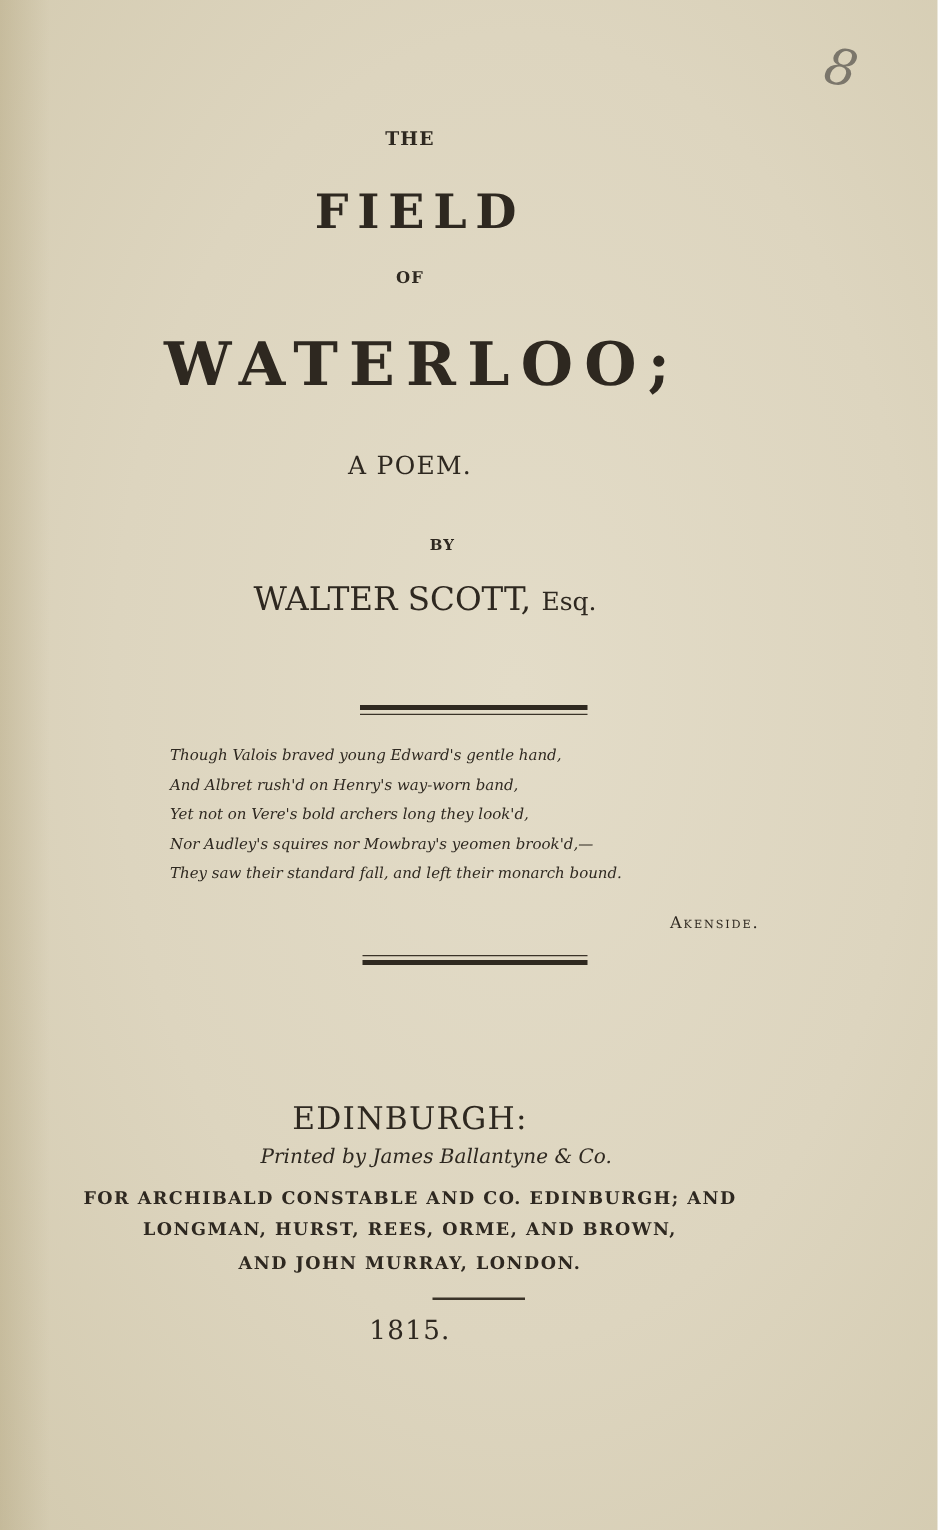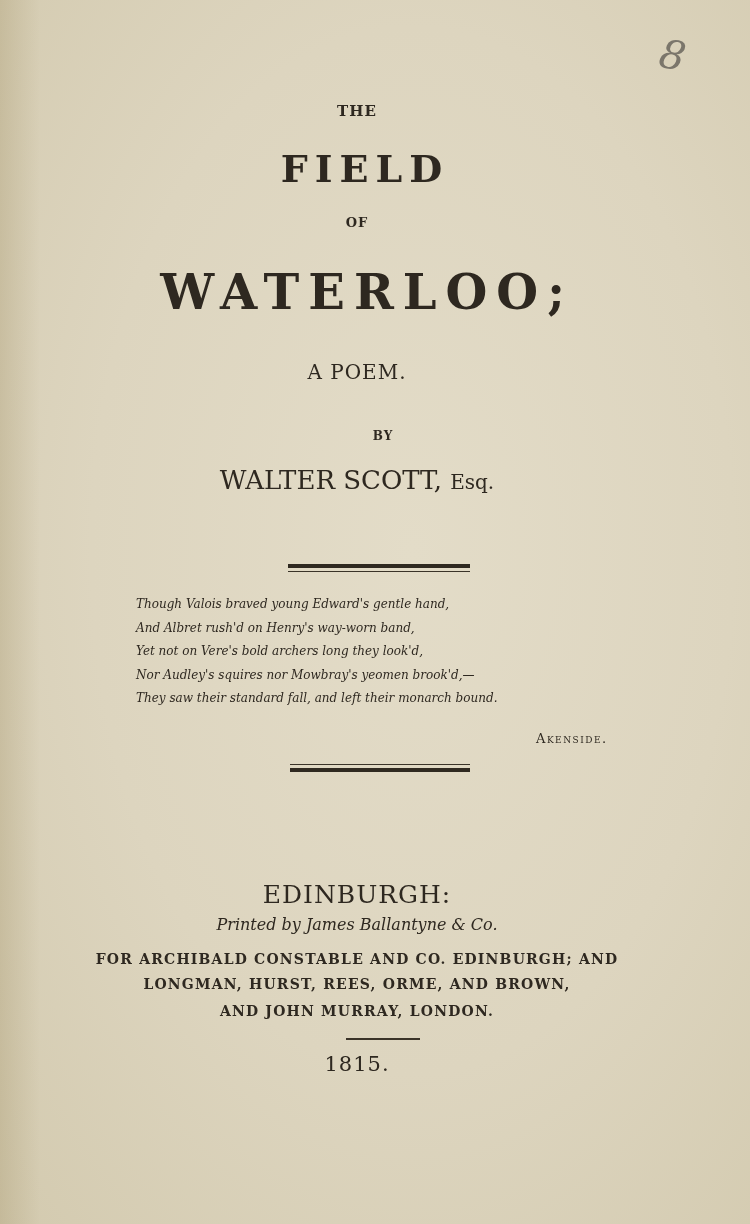--- a/index.html
+++ b/index.html
@@ -4,36 +4,36 @@
 <style>
   html, body { margin:0; padding:0; }
   body {
     width:750px; height:1224px; position:relative; overflow:hidden;
     background: radial-gradient(ellipse at 55% 45%, #e3dcc8 0%, #ddd5bf 55%, #d3caaf 100%);
     color:#2e2820;
     font-family: "DejaVu Serif", serif;
   }
   .edge { position:absolute; left:0; top:0; width:40px; height:1224px;
     background: linear-gradient(to right, rgba(170,155,115,0.35), rgba(0,0,0,0)); }
-  .line { position:absolute; left:0; width:656px; text-align:center; white-space:nowrap;margin-left:29px; }
+  .line { position:absolute; left:0; width:656px; text-align:center; white-space:nowrap; }
   .t-the { top:102px; font-size:15px; font-weight:bold; letter-spacing:1px; }
   .t-field { top:146px; font-size:38px; font-weight:bold; letter-spacing:7px; padding-left:8px; }
   .t-of { top:215px; font-size:13px; font-weight:bold; letter-spacing:1px; }
   .t-waterloo { top:264px; font-size:48px; font-weight:bold; letter-spacing:9px; padding-left:10px; }
   .t-poem { top:360px; font-size:20px; letter-spacing:1px; }
   .t-by { top:429px; font-size:12px; font-weight:bold; letter-spacing:1px;padding-left:26px; }
-  .t-author { top:465px; font-size:26px; letter-spacing:0px; }
+  .t-author { top:465px; font-size:26px; letter-spacing:0px;padding-left:12px; }
   .t-author small { font-size:20px; }
   .rule { position:absolute; height:0; border-top:4px solid #2f2920; }
   .rule2 { position:absolute; height:0; border-top:1.5px solid #3a3328; }
   .verse { position:absolute; left:136px; top:593px; font-family:"DejaVu Serif", serif; font-style:italic; font-size:12px; line-height:23.5px; }
   .verse div { white-space:nowrap; }
   .attrib { position:absolute; left:536px; top:731px; font-size:13px; letter-spacing:1.5px; }
   .t-city { top:880px; font-size:25px; letter-spacing:1px; }
-  .t-printer { top:915px; font-size:16px; font-style:italic; }
+  .t-printer { top:915px; font-size:16px; font-style:italic;padding-left:21px; }
   .t-pub1 { top:951px; font-size:14px; font-weight:bold; letter-spacing:1.2px; }
   .t-pub2 { top:976px; font-size:14px; font-weight:bold; letter-spacing:1.2px; }
   .t-pub3 { top:1003px; font-size:14px; font-weight:bold; letter-spacing:1.2px; }
   .t-year { top:1052px; font-size:21px; letter-spacing:1px; }
   .pencil { position:absolute; left:660px; top:32px; font-family:"DejaVu Serif", serif; font-style:italic; font-size:40px; color:#7b766b; transform:rotate(12deg); }
 </style>
 </head>
 <body>
 
 <div class="edge"></div>

